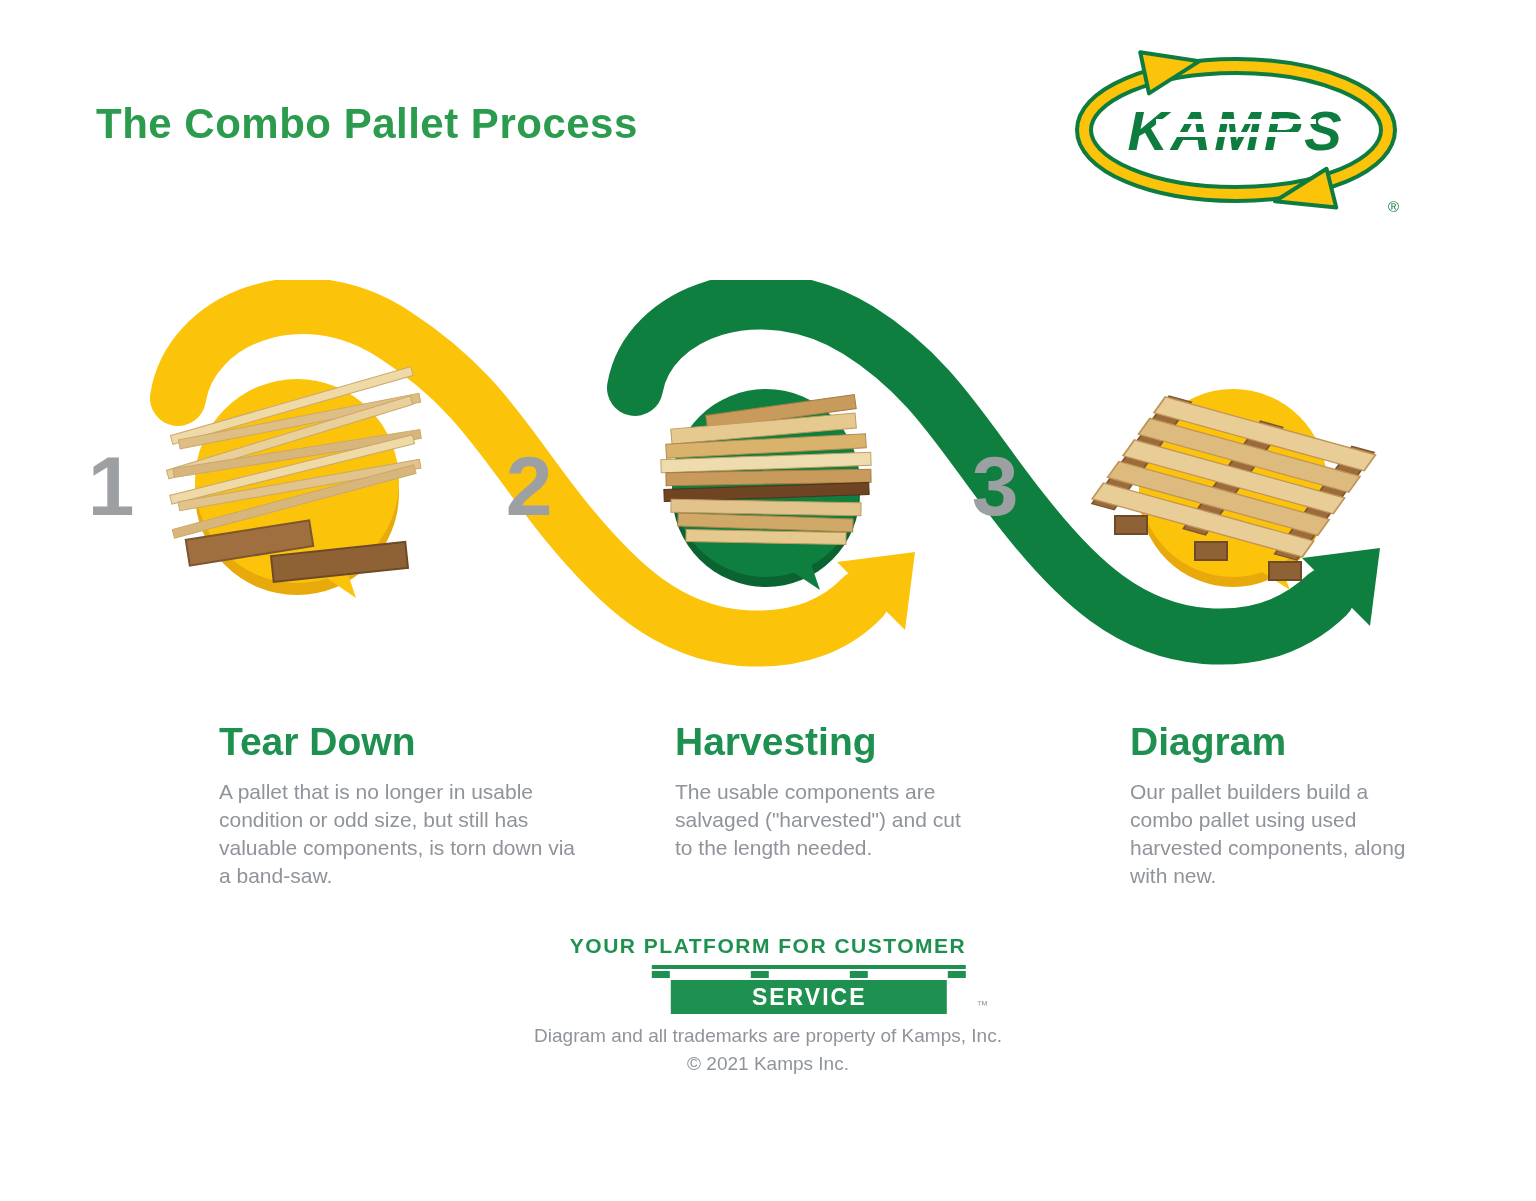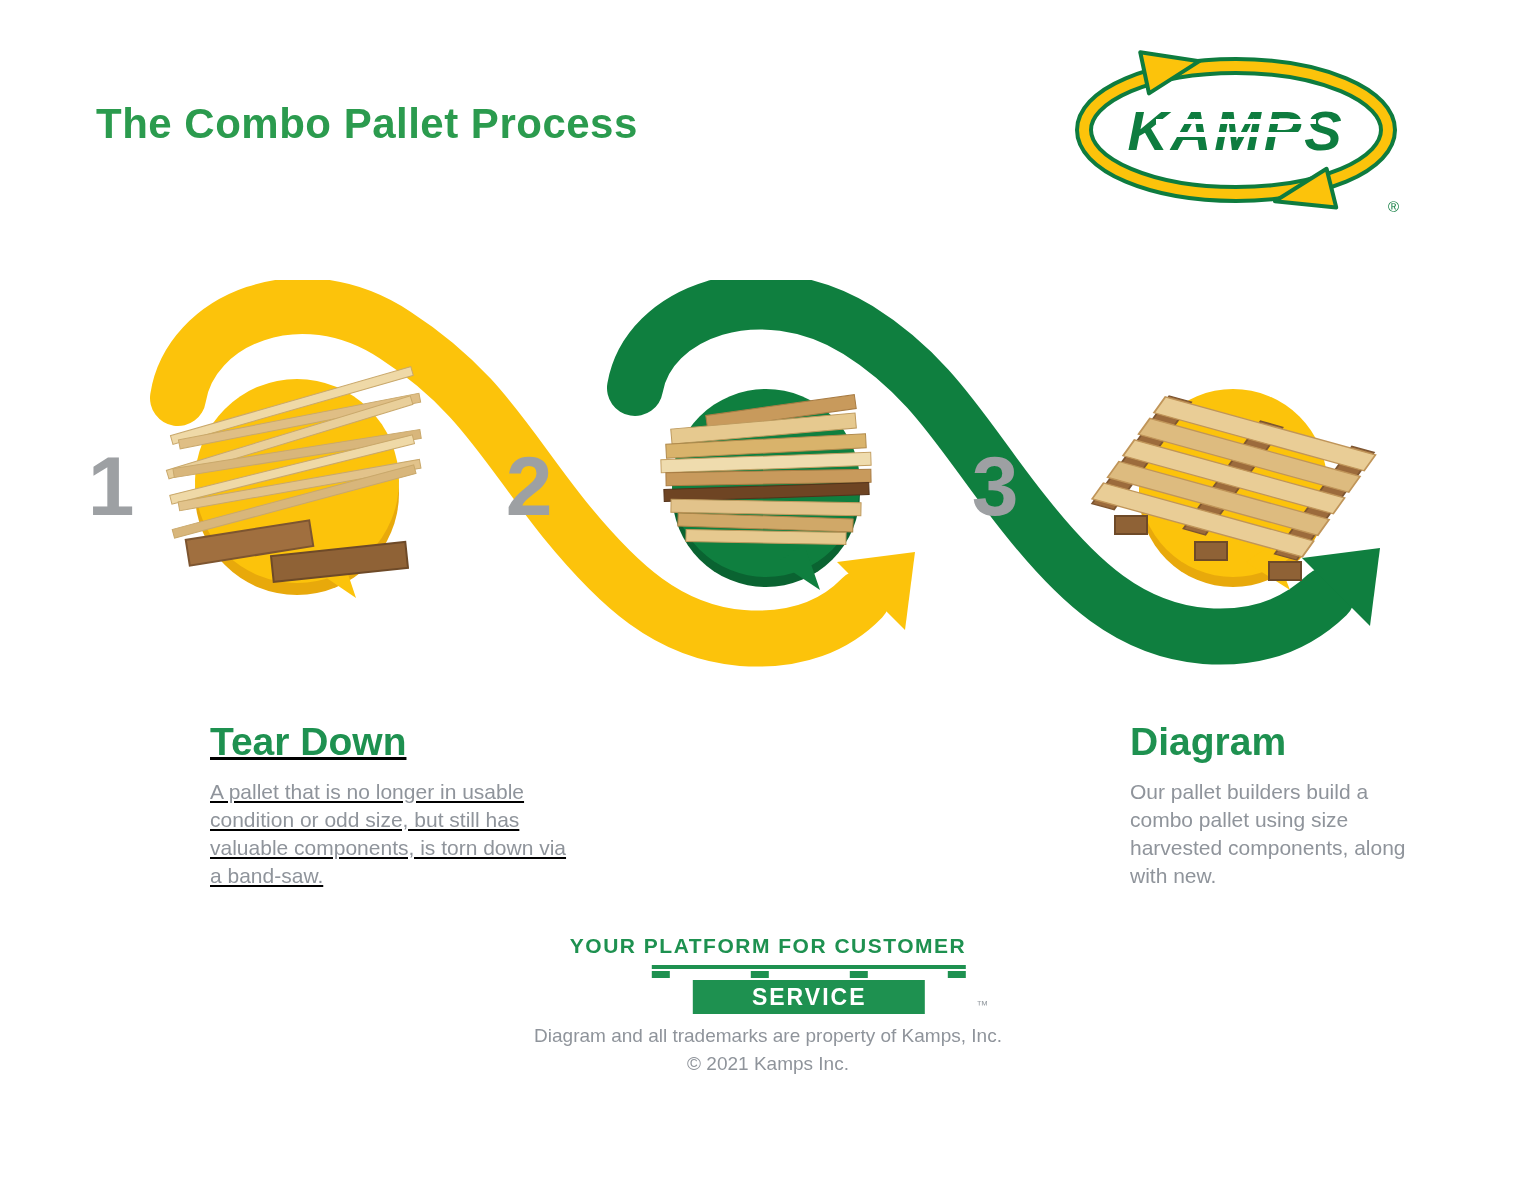--- a/index.html
+++ b/index.html
@@ -40,21 +40,21 @@
     font-weight: bold;
     color: #9DA0A3;
     line-height: 1;
   }
   .num-1 { left: 76px;  top: 444px; }
   .num-2 { left: 494px; top: 444px; }
   .num-3 { left: 960px; top: 444px; }
 
   
   .step-col { position: absolute; top: 720px; }
-  .col-1 { left: 210px;  width: 360px; text-decoration: underline; }
+  .col-1 { left: 219px;  width: 360px; }
   .col-2 { left: 675px;  width: 305px; }
   .col-3 { left: 1130px; width: 280px; }
   .step-heading {
     font-size: 39px;
     font-weight: bold;
     color: #1E9150;
     margin-bottom: 14px;
   }
   .step-body {
     font-size: 21px;
@@ -77,21 +77,21 @@
     font-weight: bold;
     letter-spacing: 1.5px;
     color: #1E9150;
     white-space: nowrap;
   }
   .pallet-banner { position: relative; width: 314px; margin-top: 7px; }
   .deck-line { width: 100%; height: 4px; background: #1E9150; }
   .deck-blocks { display: flex; justify-content: space-between; margin-top: 2px; }
   .deck-blocks span { width: 18px; height: 7px; background: #1E9150; display: block; }
   .service-bar {
-    width: 232px;
+    width: 276px;
     height: 34px;
     margin: 2px auto 0;
     background: #1E9150;
     color: #ffffff;
     font-size: 23px;
     font-weight: bold;
     letter-spacing: 2px;
     display: flex;
     align-items: center;
     justify-content: center;
@@ -208,23 +208,27 @@
   </svg>
 
   <div class="step-number num-1">1</div>
   <div class="step-number num-2">2</div>
   <div class="step-number num-3">3</div>
 
   <div class="step-col col-1">
     <div class="step-heading">Tear Down</div>
     <div class="step-body">A pallet that is no longer in usable condition or odd size, but still has valuable components, is torn down via a band-saw.</div>
   </div>
+  <div class="step-col col-2">
+    <div class="step-heading">Harvesting</div>
+    <div class="step-body">The usable components are salvaged ("harvested") and cut to the length needed.</div>
+  </div>
   <div class="step-col col-3">
     <div class="step-heading">Diagram</div>
-    <div class="step-body">Our pallet builders build a combo pallet using size harvested components, along with new.</div>
+    <div class="step-body">Our pallet builders build a combo pallet using used harvested components, along with new.</div>
   </div>
 
   <div class="footer-block">
     <div class="tagline-line1">YOUR PLATFORM FOR CUSTOMER</div>
     <div class="pallet-banner">
       <div class="deck-line"></div>
       <div class="deck-blocks">
         <span></span>
         <span></span>
         <span></span>

